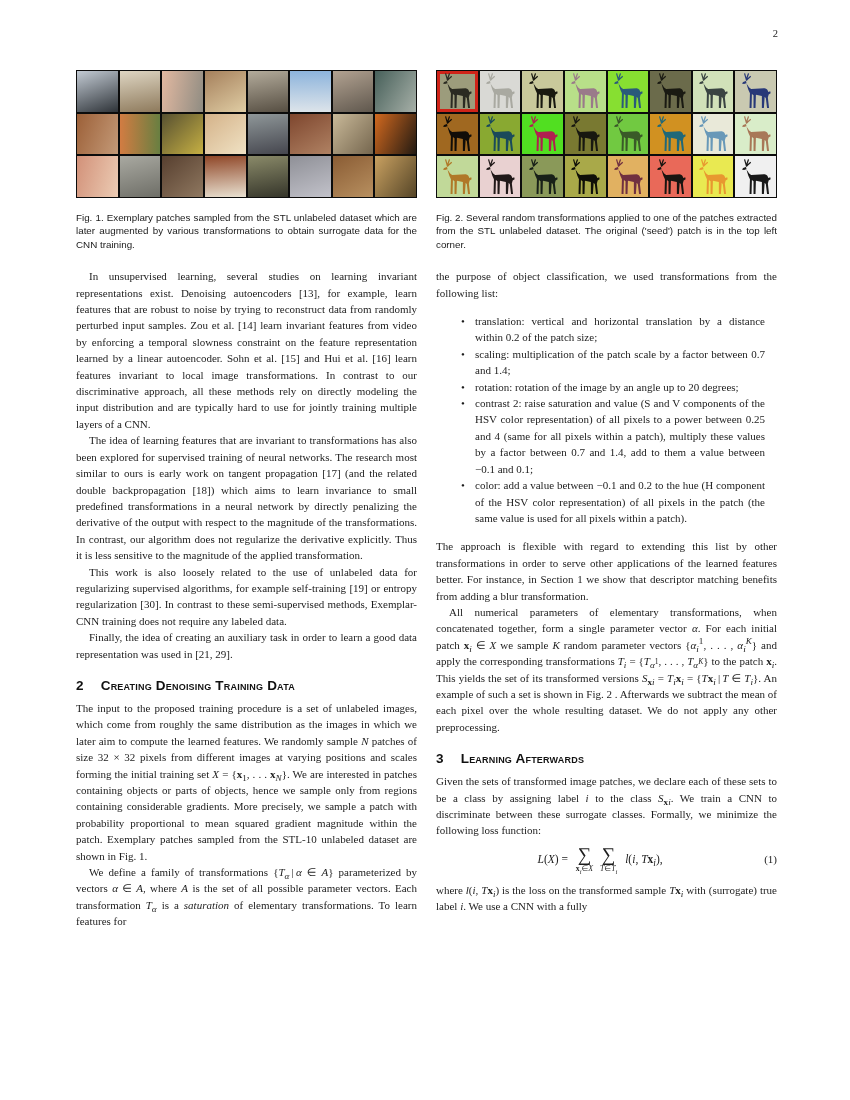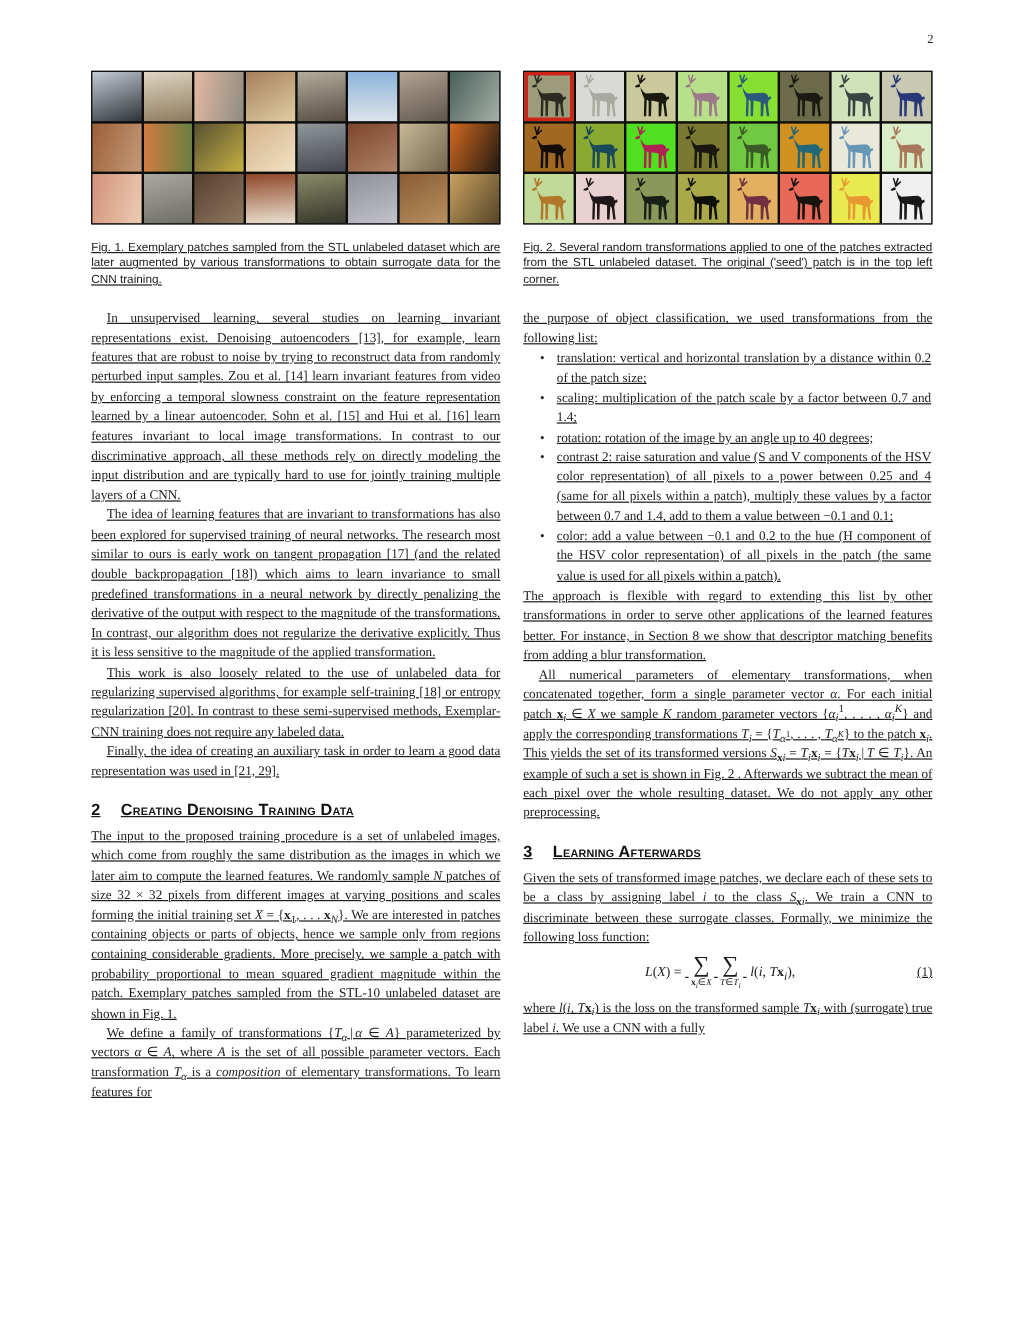--- a/index.html
+++ b/index.html
@@ -6,22 +6,22 @@
   body{
     width:850px;height:1100px;background:#ffffff;position:relative;overflow:hidden;
     font-family:"Liberation Serif",serif;color:#1c1c1c;
     -webkit-font-smoothing:antialiased;
   }
   .page-number{
     position:absolute;top:28px;right:72px;font-size:10.5px;color:#222;
     font-family:"Liberation Serif",serif;
   }
   .content{
-    position:absolute;left:76px;top:59px;width:701px;
-    display:flex;gap:19px;text-decoration:underline;
+    position:absolute;left:76px;top:70px;width:701px;
+    display:flex;gap:19px;
   }
   .col{width:341px;}
   figure{margin:0 0 17px 0;padding:0;}
   .patch-grid{
     display:grid;grid-template-columns:repeat(8,1fr);grid-auto-rows:1fr;
     gap:2px;background:#0c0c0c;border:1px solid #0c0c0c;
     height:128px;box-sizing:border-box;
   }
   .patch{position:relative;overflow:hidden;}
   .patch svg{position:absolute;left:1%;top:3%;width:98%;height:95%;}
@@ -31,21 +31,21 @@
     text-align:justify;margin-top:13px;color:#1a1a1a;
   }
   .body-text p{margin:0;font-size:11px;line-height:16.4px;text-align:justify;}
   .body-text p.indent{text-indent:13px;}
   h2{
     display:flex;align-items:baseline;gap:17px;margin:16px 0 7px 0;
     font-family:"Liberation Sans",sans-serif;font-weight:bold;
     font-size:13.5px;letter-spacing:.2px;color:#111;
   }
   h2 .sec-title{font-variant:small-caps;}
-  ul.trans-list{list-style:none;margin:1px;padding:0 0 0 27px;}
+  ul.trans-list{list-style:none;margin:12px;padding:0 0 0 27px;}
   ul.trans-list li{
     position:relative;font-size:11px;line-height:16.4px;text-align:justify;margin:0;
   }
   ul.trans-list li::before{
     content:"\2022";position:absolute;left:-14px;top:0;font-size:11px;
   }
   .formula-row{display:flex;align-items:center;margin:7px 0 9px 0;}
   .formula-center{flex:1;text-align:center;font-size:11.5px;}
   .formula-num{font-size:11px;}
   .sum{display:inline-block;vertical-align:middle;text-align:center;margin:0 2px;}
@@ -88,30 +88,30 @@
           <div class="patch" style="background: linear-gradient(170deg, rgb(138, 138, 105), rgb(53, 53, 42));"></div>
           <div class="patch" style="background: linear-gradient(160deg, rgb(143, 144, 151), rgb(194, 194, 202));"></div>
           <div class="patch" style="background: linear-gradient(150deg, rgb(138, 92, 52), rgb(184, 144, 96));"></div>
           <div class="patch" style="background: linear-gradient(125deg, rgb(201, 161, 97), rgb(85, 69, 39));"></div>
         </div>
       <figcaption>Fig. 1. Exemplary patches sampled from the STL unlabeled dataset which are later augmented by various transformations to obtain surrogate data for the CNN training.</figcaption>
     </figure>
 
     <p class="indent">In unsupervised learning, several studies on learning invariant representations exist. Denoising autoencoders [13], for example, learn features that are robust to noise by trying to reconstruct data from randomly perturbed input samples. Zou et al. [14] learn invariant features from video by enforcing a temporal slowness constraint on the feature representation learned by a linear autoencoder. Sohn et al. [15] and Hui et al. [16] learn features invariant to local image transformations. In contrast to our discriminative approach, all these methods rely on directly modeling the input distribution and are typically hard to use for jointly training multiple layers of a CNN.</p>
     <p class="indent">The idea of learning features that are invariant to transformations has also been explored for supervised training of neural networks. The research most similar to ours is early work on tangent propagation [17] (and the related double backpropagation [18]) which aims to learn invariance to small predefined transformations in a neural network by directly penalizing the derivative of the output with respect to the magnitude of the transformations. In contrast, our algorithm does not regularize the derivative explicitly. Thus it is less sensitive to the magnitude of the applied transformation.</p>
-    <p class="indent">This work is also loosely related to the use of unlabeled data for regularizing supervised algorithms, for example self-training [18] or entropy regularization [20]. In contrast to these semi-supervised methods, Exemplar-CNN training does not require any labeled data.</p>
+    <p class="indent">This work is also loosely related to the use of unlabeled data for regularizing supervised algorithms, for example self-training [19] or entropy regularization [30]. In contrast to these semi-supervised methods, Exemplar-CNN training does not require any labeled data.</p>
     <p class="indent">Finally, the idea of creating an auxiliary task in order to learn a good data representation was used in [21, 29].</p>
 
     <h2>
       <span class="sec-num">2</span>
       <span class="sec-title">Creating Denoising Training Data</span>
     </h2>
 
     <p>The input to the proposed training procedure is a set of unlabeled images, which come from roughly the same distribution as the images in which we later aim to compute the learned features. We randomly sample <i>N</i> patches of size 32 × 32 pixels from different images at varying positions and scales forming the initial training set <i>X</i> = {<b>x</b><sub>1</sub>, . . . <b>x</b><sub><i>N</i></sub>}. We are interested in patches containing objects or parts of objects, hence we sample only from regions containing considerable gradients. More precisely, we sample a patch with probability proportional to mean squared gradient magnitude within the patch. Exemplary patches sampled from the STL-10 unlabeled dataset are shown in Fig. 1.</p>
-    <p class="indent">We define a family of transformations {<i>T<sub>α</sub></i> | <i>α</i> ∈ <i>A</i>} parameterized by vectors <i>α</i> ∈ <i>A</i>, where <i>A</i> is the set of all possible parameter vectors. Each transformation <i>T<sub>α</sub></i> is a <i>composition</i> of elementary transformations. To learn features for</p>
+    <p class="indent">We define a family of transformations {<i>T<sub>α</sub></i> | <i>α</i> ∈ <i>A</i>} parameterized by vectors <i>α</i> ∈ <i>A</i>, where <i>A</i> is the set of all possible parameter vectors. Each transformation <i>T<sub>α</sub></i> is a <i>saturation</i> of elementary transformations. To learn features for</p>
   </div>
 
   <div class="col body-text">
     <figure>
       <div class="patch-grid" id="fig2-grid">
           <div class="patch seed" style="background: rgb(156, 156, 124);">
             <svg viewBox="0 0 100 100" preserveAspectRatio="none">
               <path d="M24 18 L20 4 L23 3 L26 14 L30 3 L33 4 L29 16 L36 10 L38 12 L31 19 L28 22 L18 26 L15 30 L20 31 L26 29 L33 40 L38 44 L72 42 Q80 44 81 52 L86 50 L87 55 L82 58 L80 66 L83 93 L78 93 L75 68 L72 64 L70 93 L65 93 L65 62 L50 59 L49 93 L44 93 L44 60 L40 57 L39 93 L34 93 L35 55 L31 46 L28 36 Z" fill="#2b2b22"></path>
             </svg>
           </div>
@@ -232,26 +232,26 @@
           </div>
         </div>
       <figcaption>Fig. 2. Several random transformations applied to one of the patches extracted from the STL unlabeled dataset. The original ('seed') patch is in the top left corner.</figcaption>
     </figure>
 
     <p>the purpose of object classification, we used transformations from the following list:</p>
 
     <ul class="trans-list">
       <li>translation: vertical and horizontal translation by a distance within 0.2 of the patch size;</li>
       <li>scaling: multiplication of the patch scale by a factor between 0.7 and 1.4;</li>
-      <li>rotation: rotation of the image by an angle up to 40 degrees;</li>
+      <li>rotation: rotation of the image by an angle up to 20 degrees;</li>
       <li>contrast 2: raise saturation and value (S and V components of the HSV color representation) of all pixels to a power between 0.25 and 4 (same for all pixels within a patch), multiply these values by a factor between 0.7 and 1.4, add to them a value between −0.1 and 0.1;</li>
       <li>color: add a value between −0.1 and 0.2 to the hue (H component of the HSV color representation) of all pixels in the patch (the same value is used for all pixels within a patch).</li>
     </ul>
 
-    <p>The approach is flexible with regard to extending this list by other transformations in order to serve other applications of the learned features better. For instance, in Section 8 we show that descriptor matching benefits from adding a blur transformation.</p>
+    <p>The approach is flexible with regard to extending this list by other transformations in order to serve other applications of the learned features better. For instance, in Section 1 we show that descriptor matching benefits from adding a blur transformation.</p>
     <p class="indent">All numerical parameters of elementary transformations, when concatenated together, form a single parameter vector <i>α</i>. For each initial patch <b>x</b><sub><i>i</i></sub> ∈ <i>X</i> we sample <i>K</i> random parameter vectors {<i>α<sub>i</sub></i><sup>1</sup>, . . . , <i>α<sub>i</sub></i><sup><i>K</i></sup>} and apply the corresponding transformations <i>T<sub>i</sub></i> = {<i>T</i><sub><i>α</i><sup>1</sup></sub>, . . . , <i>T</i><sub><i>α</i><sup><i>K</i></sup></sub>} to the patch <b>x</b><sub><i>i</i></sub>. This yields the set of its transformed versions <i>S</i><sub><b>x</b><i>i</i></sub> = <i>T<sub>i</sub></i><b>x</b><sub><i>i</i></sub> = {<i>T</i><b>x</b><sub><i>i</i></sub> | <i>T</i> ∈ <i>T<sub>i</sub></i>}. An example of such a set is shown in Fig. 2 . Afterwards we subtract the mean of each pixel over the whole resulting dataset. We do not apply any other preprocessing.</p>
 
     <h2>
       <span class="sec-num">3</span>
       <span class="sec-title">Learning Afterwards</span>
     </h2>
 
     <p>Given the sets of transformed image patches, we declare each of these sets to be a class by assigning label <i>i</i> to the class <i>S</i><sub><b>x</b><i>i</i></sub>. We train a CNN to discriminate between these surrogate classes. Formally, we minimize the following loss function:</p>
 
     <div class="formula-row">

